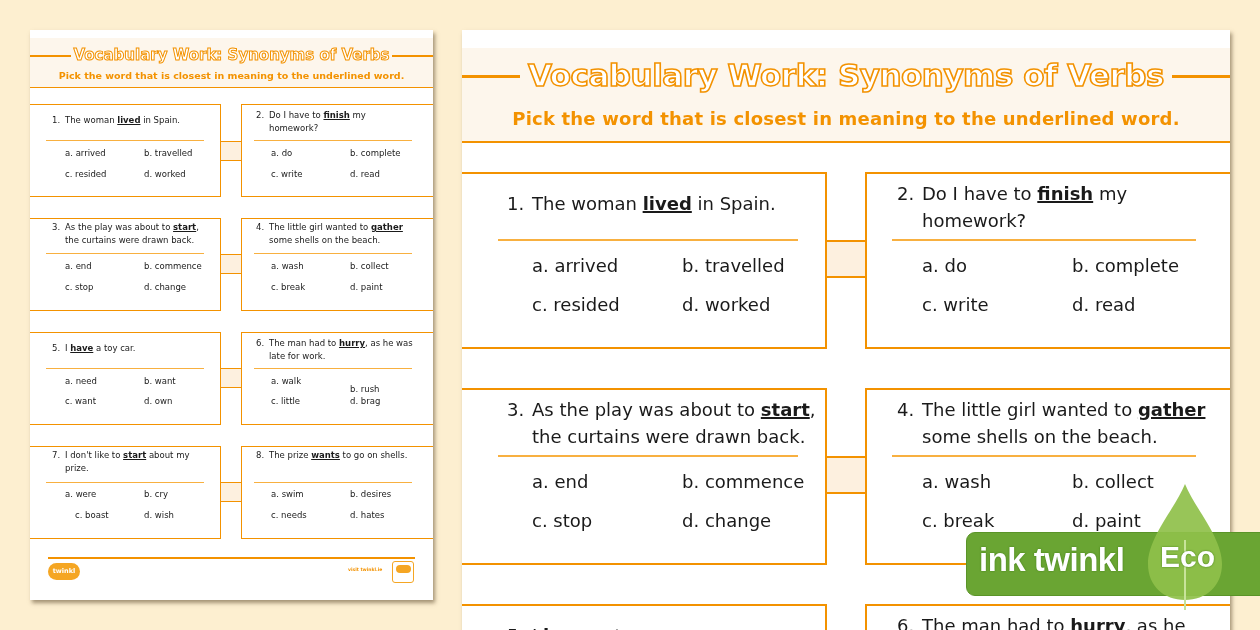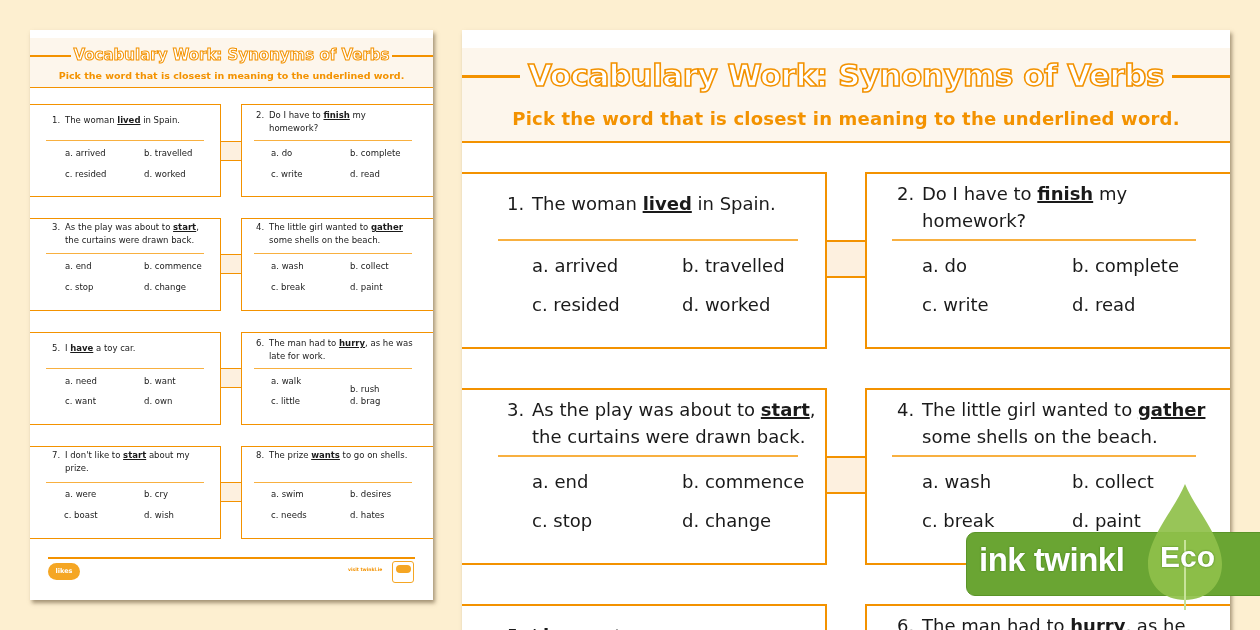--- a/index.html
+++ b/index.html
@@ -242,38 +242,38 @@
   </div>
 
   <div class="s-card left" style="top:416px">
     <div class="s-q" style="top:2px">
         <span class="num">7.</span>
         <span class="txt"><span>I don't like to </span><u>start</u><span> about my prize.</span></span>
       </div>
     <div class="s-rule" style="top:35px"></div>
     <div class="s-opt" style="left:35px;top:41px"><span>a.</span>&nbsp;<span>were</span></div>
     <div class="s-opt" style="left:114px;top:41px"><span>b.</span>&nbsp;<span>cry</span></div>
-    <div class="s-opt" style="left:34px;top:62px"><span>c.</span>&nbsp;<span>boast</span></div>
+    <div class="s-opt" style="left:45px;top:62px"><span>c.</span>&nbsp;<span>boast</span></div>
     <div class="s-opt" style="left:114px;top:62px"><span>d.</span>&nbsp;<span>wish</span></div>
   </div>
   <div class="s-conn" style="top:452px"></div>
   <div class="s-card right" style="top:416px">
     <div class="s-q" style="top:2px">
         <span class="num">8.</span>
         <span class="txt"><span>The prize </span><u>wants</u><span> to go on shells.</span></span>
       </div>
     <div class="s-rule" style="top:35px"></div>
     <div class="s-opt" style="left:29px;top:41px"><span>a.</span>&nbsp;<span>swim</span></div>
     <div class="s-opt" style="left:108px;top:41px"><span>b.</span>&nbsp;<span>desires</span></div>
     <div class="s-opt" style="left:29px;top:62px"><span>c.</span>&nbsp;<span>needs</span></div>
     <div class="s-opt" style="left:108px;top:62px"><span>d.</span>&nbsp;<span>hates</span></div>
   </div>
 
   <div class="s-foot-line"></div>
-  <div class="twinkl-logo">likes</div>
+  <div class="twinkl-logo">twinkl</div>
   <div class="visit-text">visit twinkl.ie</div>
   <div class="visit-logo"></div>
 </div>
 
 <div class="page" id="large-page">
   <div class="l-band"></div>
   <div class="l-title-line"></div>
   <div class="l-title"><span>Vocabulary Work: Synonyms of Verbs</span></div>
   <div class="l-subtitle">Pick the word that is closest in meaning to the underlined word.</div>
 

